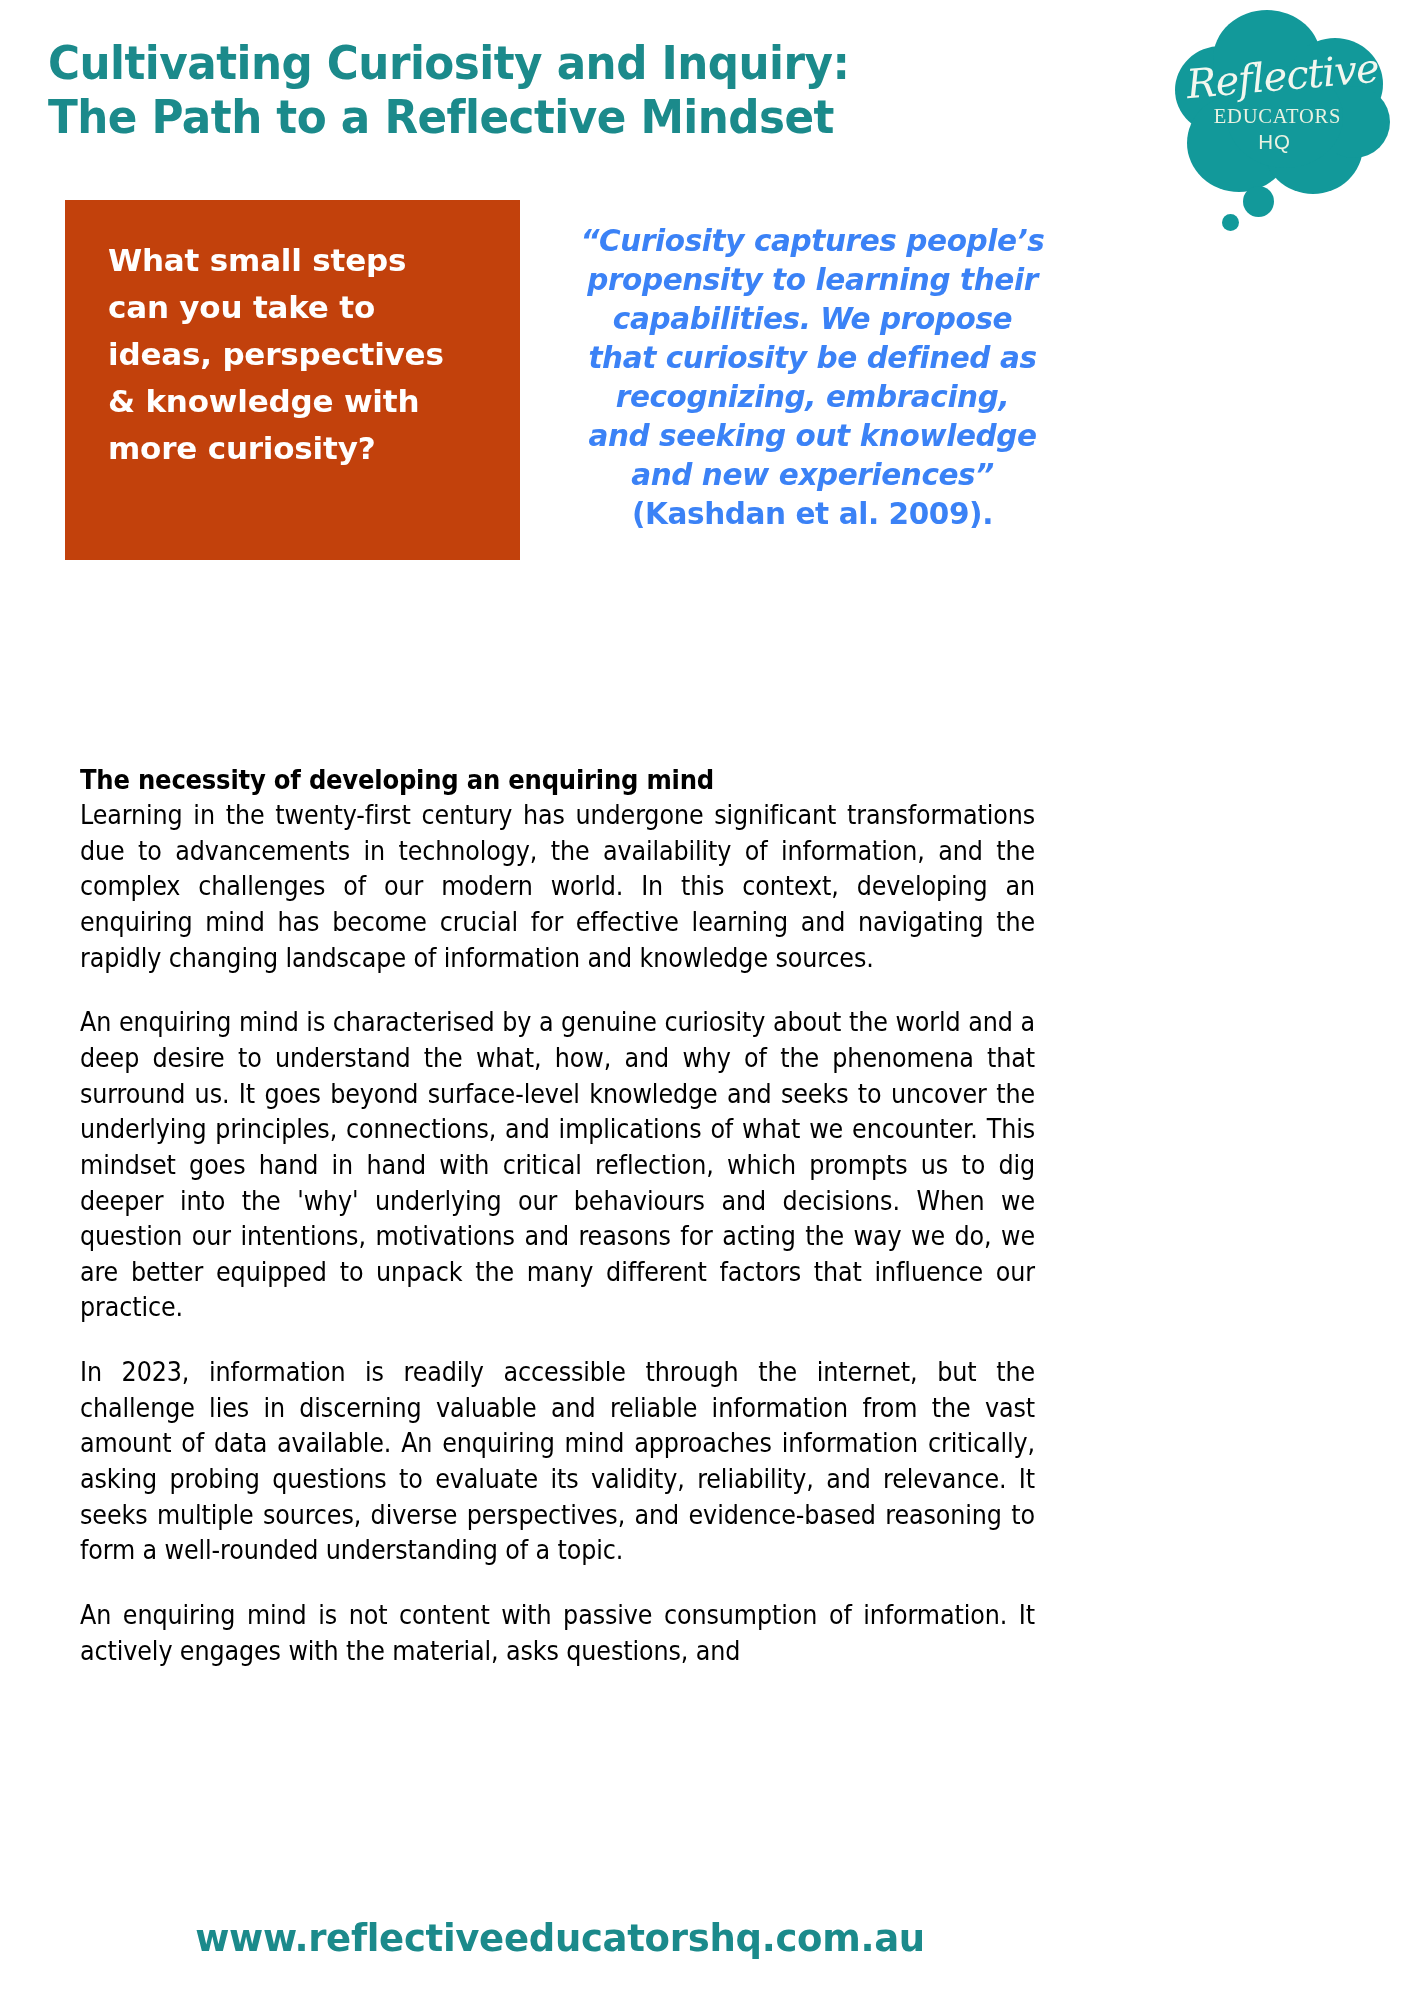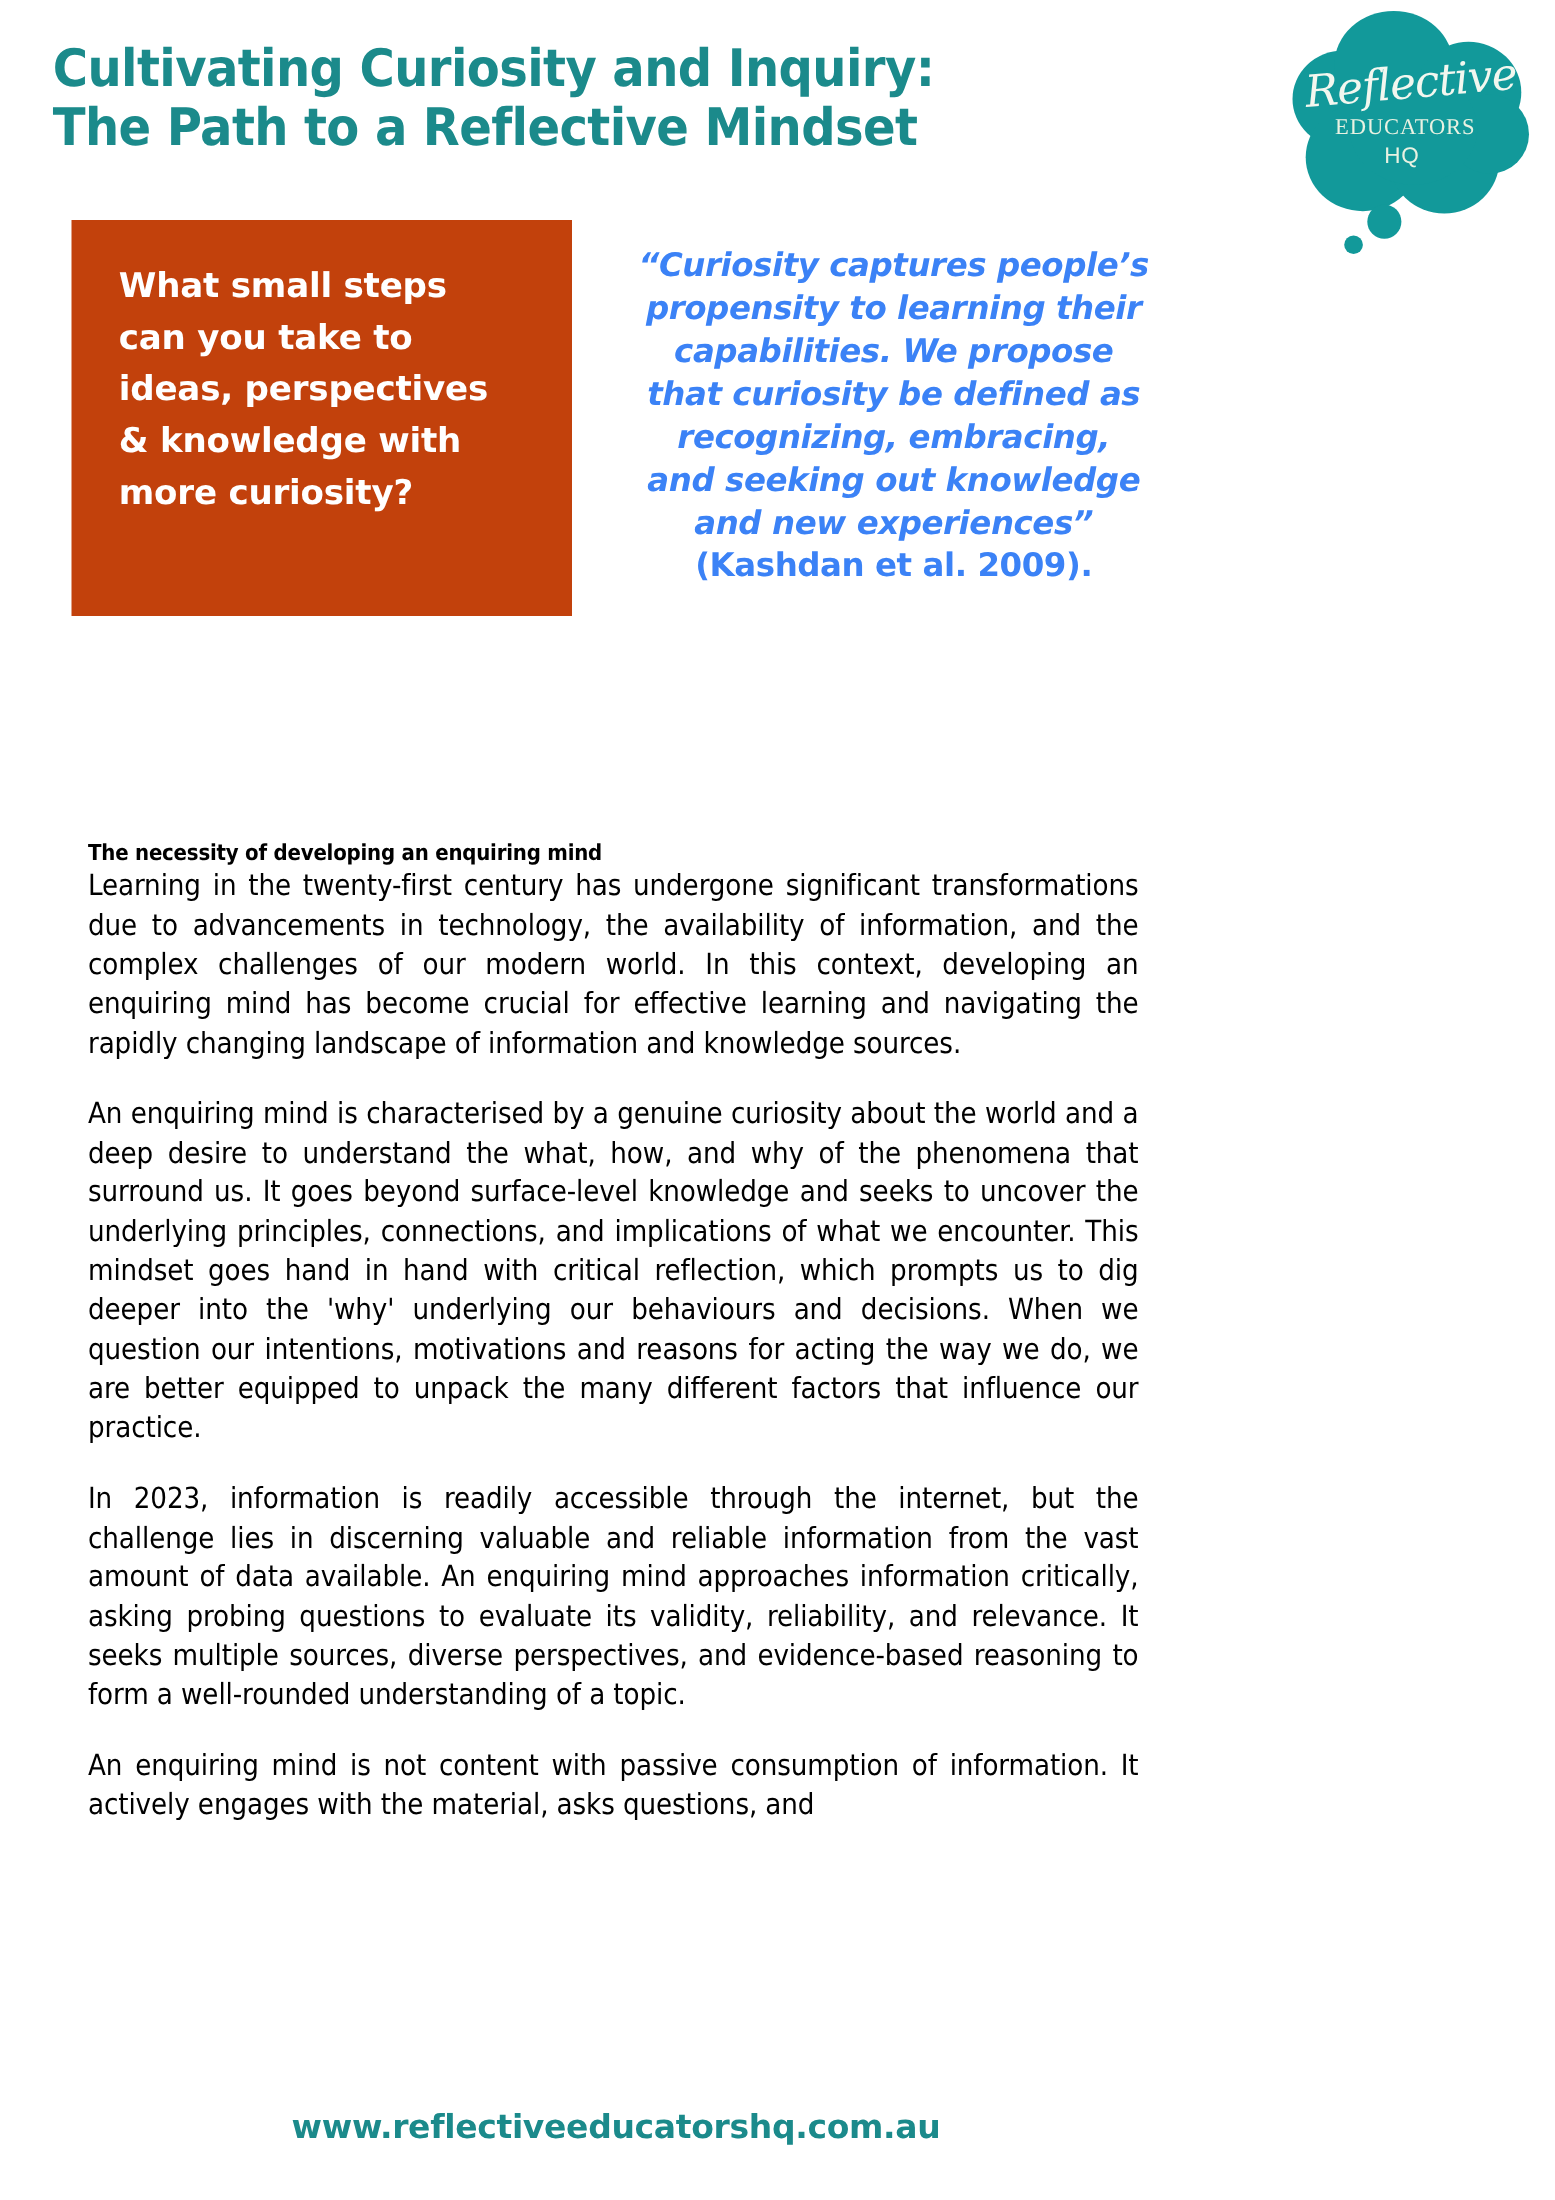--- a/index.html
+++ b/index.html
@@ -155,21 +155,21 @@
     left: 80px;
     top: 762px;
     width: 955px;
     color: #000000;
     font-family: "DejaVu Sans Condensed", "Liberation Sans Narrow", "Liberation Sans", sans-serif;
     font-size: 26.5px;
     line-height: 1.345;
   }
   #article h2 {
     margin: 0;
-    font-size: 20px;
+    font-size: 27px;
     font-weight: bold;
     line-height: 1.3;
     letter-spacing: -0.2px;
   }
   #article p {
     margin: 0;
     text-align: justify;
     text-justify: inter-word;
     letter-spacing: -0.1px;
   }
@@ -178,21 +178,21 @@
   
   #footer-url {
     position: absolute;
     left: 0;
     top: 1917px;
     width: 1120px;
     text-align: center;
     color: #1b8a8b;
     font-family: "DejaVu Sans", sans-serif;
     font-weight: bold;
-    font-size: 30px;
+    font-size: 37px;
     letter-spacing: -0.3px;
   }
 </style>
 </head>
 <body>
 
 <div id="header">
 
   <div id="page-title">
     <span class="t-line">Cultivating Curiosity and Inquiry:</span>

